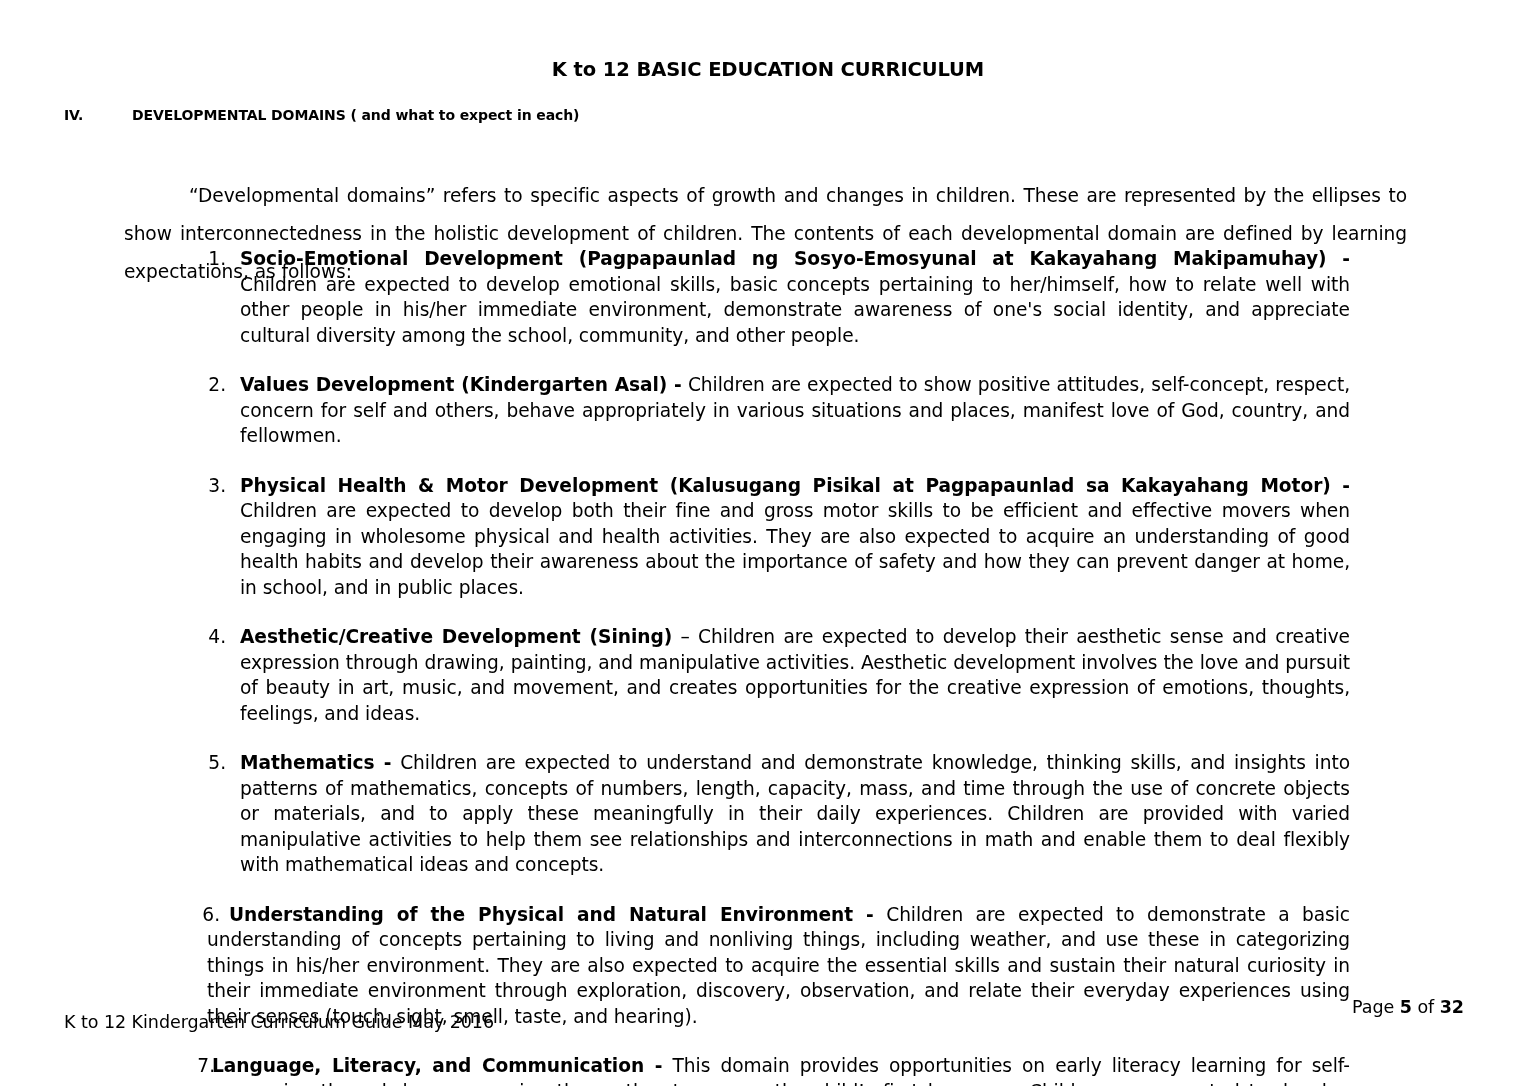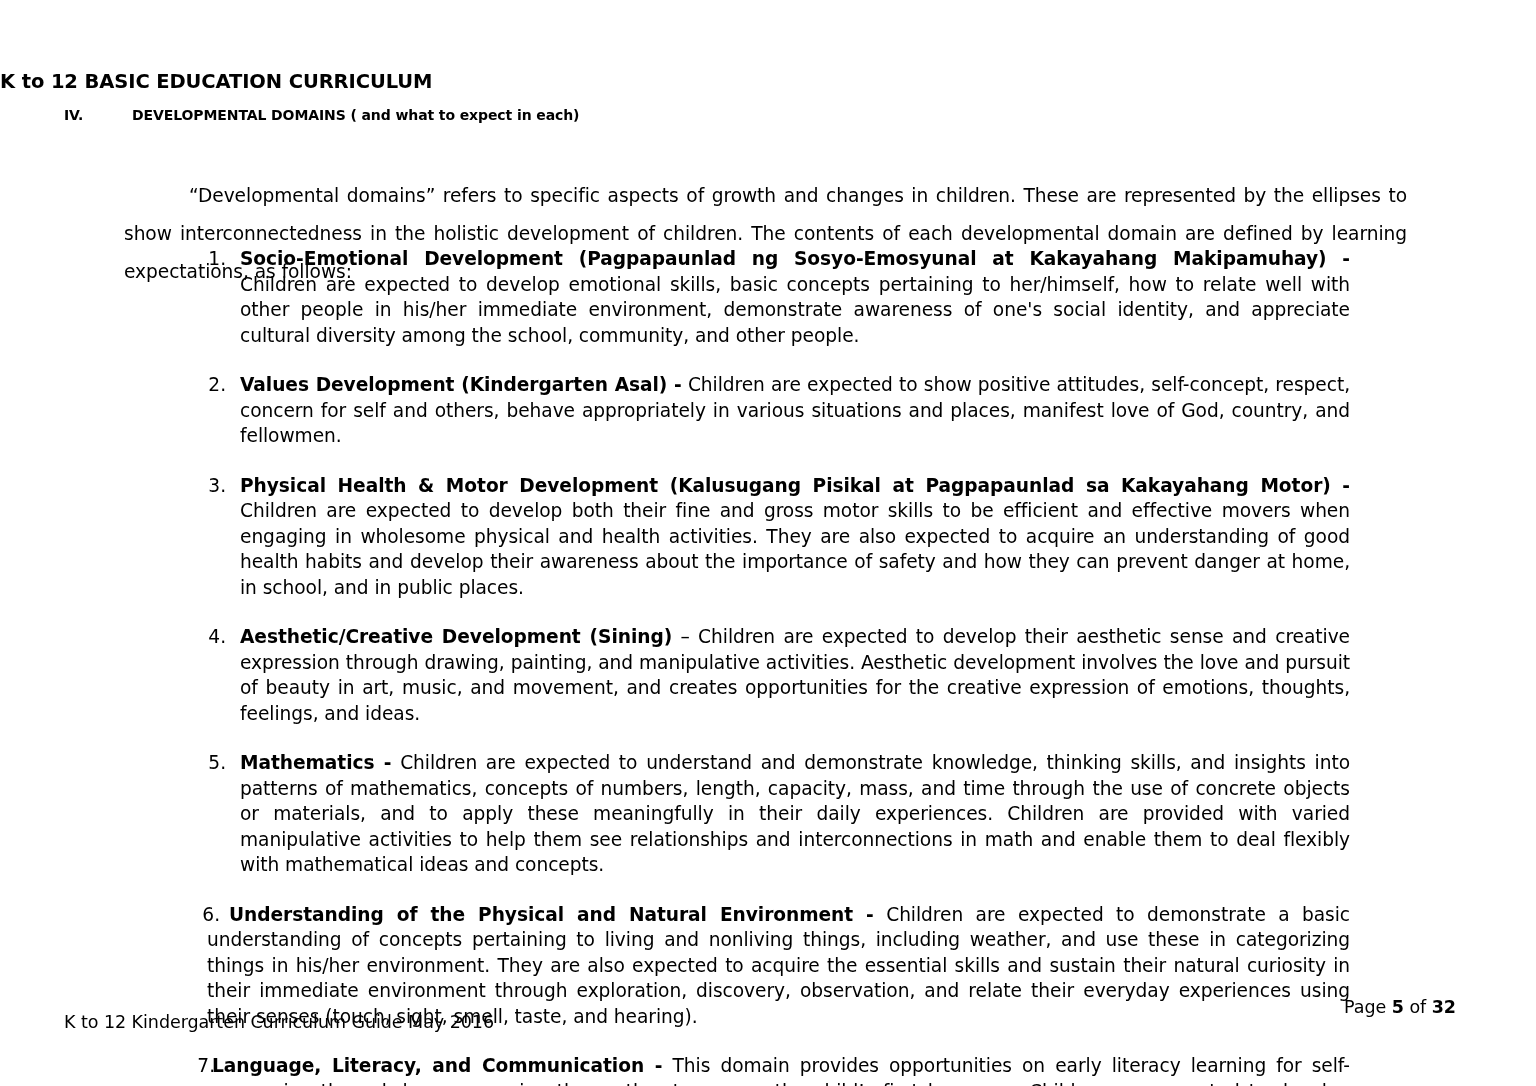--- a/index.html
+++ b/index.html
@@ -20,23 +20,24 @@
     position: relative;
     width: 1536px;
     height: 1086px;
     box-sizing: border-box;
     overflow: hidden;
   }
 
   
   .doc-header {
     position: absolute;
-    top: 70px;
-    left: 0;
-    width: 1536px;
+    top: 58px;
+    left: 0;
+    width: 1536px;
+    text-align: center;
     font-size: 19.5px;
     font-weight: bold;
     letter-spacing: -0.1px;
   }
 
   
   .section-heading {
     position: absolute;
     top: 107px;
     left: 64px;
@@ -134,21 +135,21 @@
     font-size: 17.5px;
     letter-spacing: -0.05px;
   }
   .footer .left {
     position: absolute;
     left: 0;
     top: 15px;
   }
   .footer .right {
     position: absolute;
-    right: 16px;
+    right: 8px;
     top: 0;
     white-space: nowrap;
   }
   .footer .right b { font-weight: bold; }
 </style>
 </head>
 <body>
 
 <div class="page">
 

